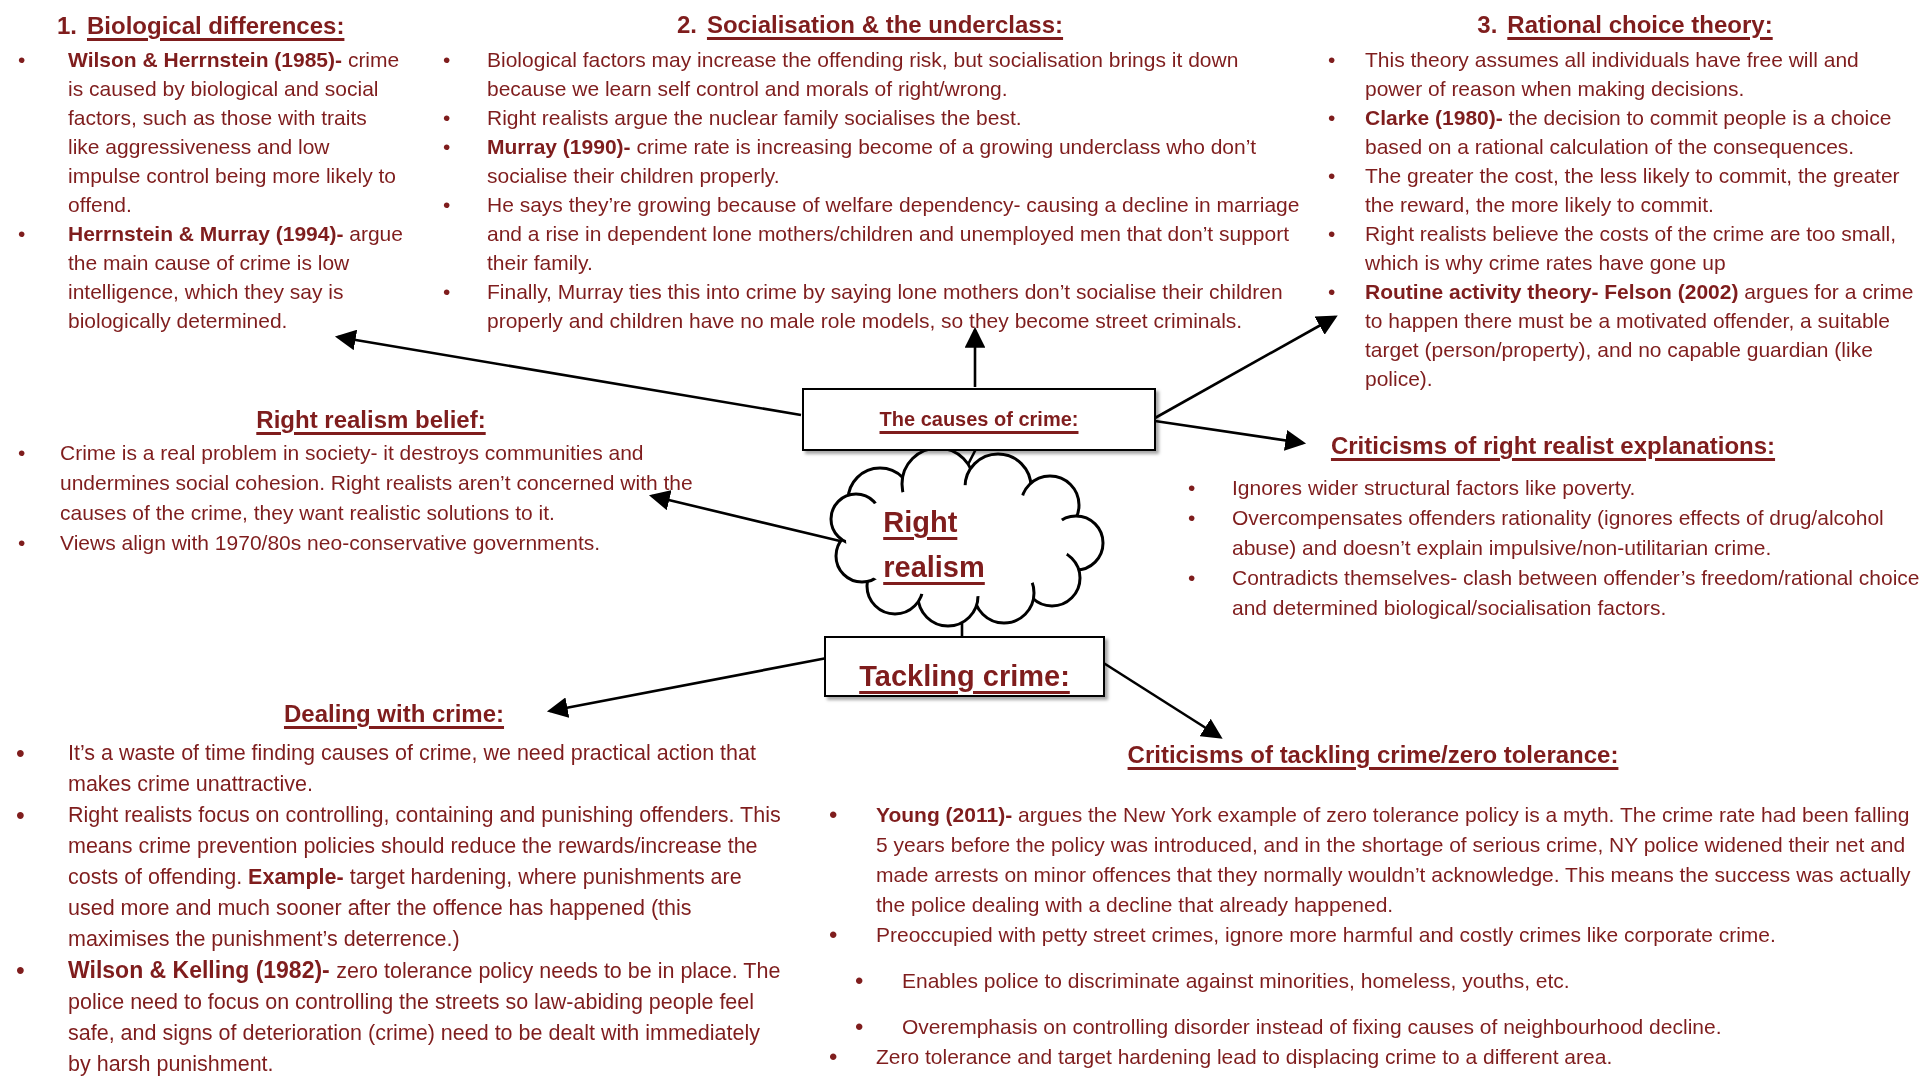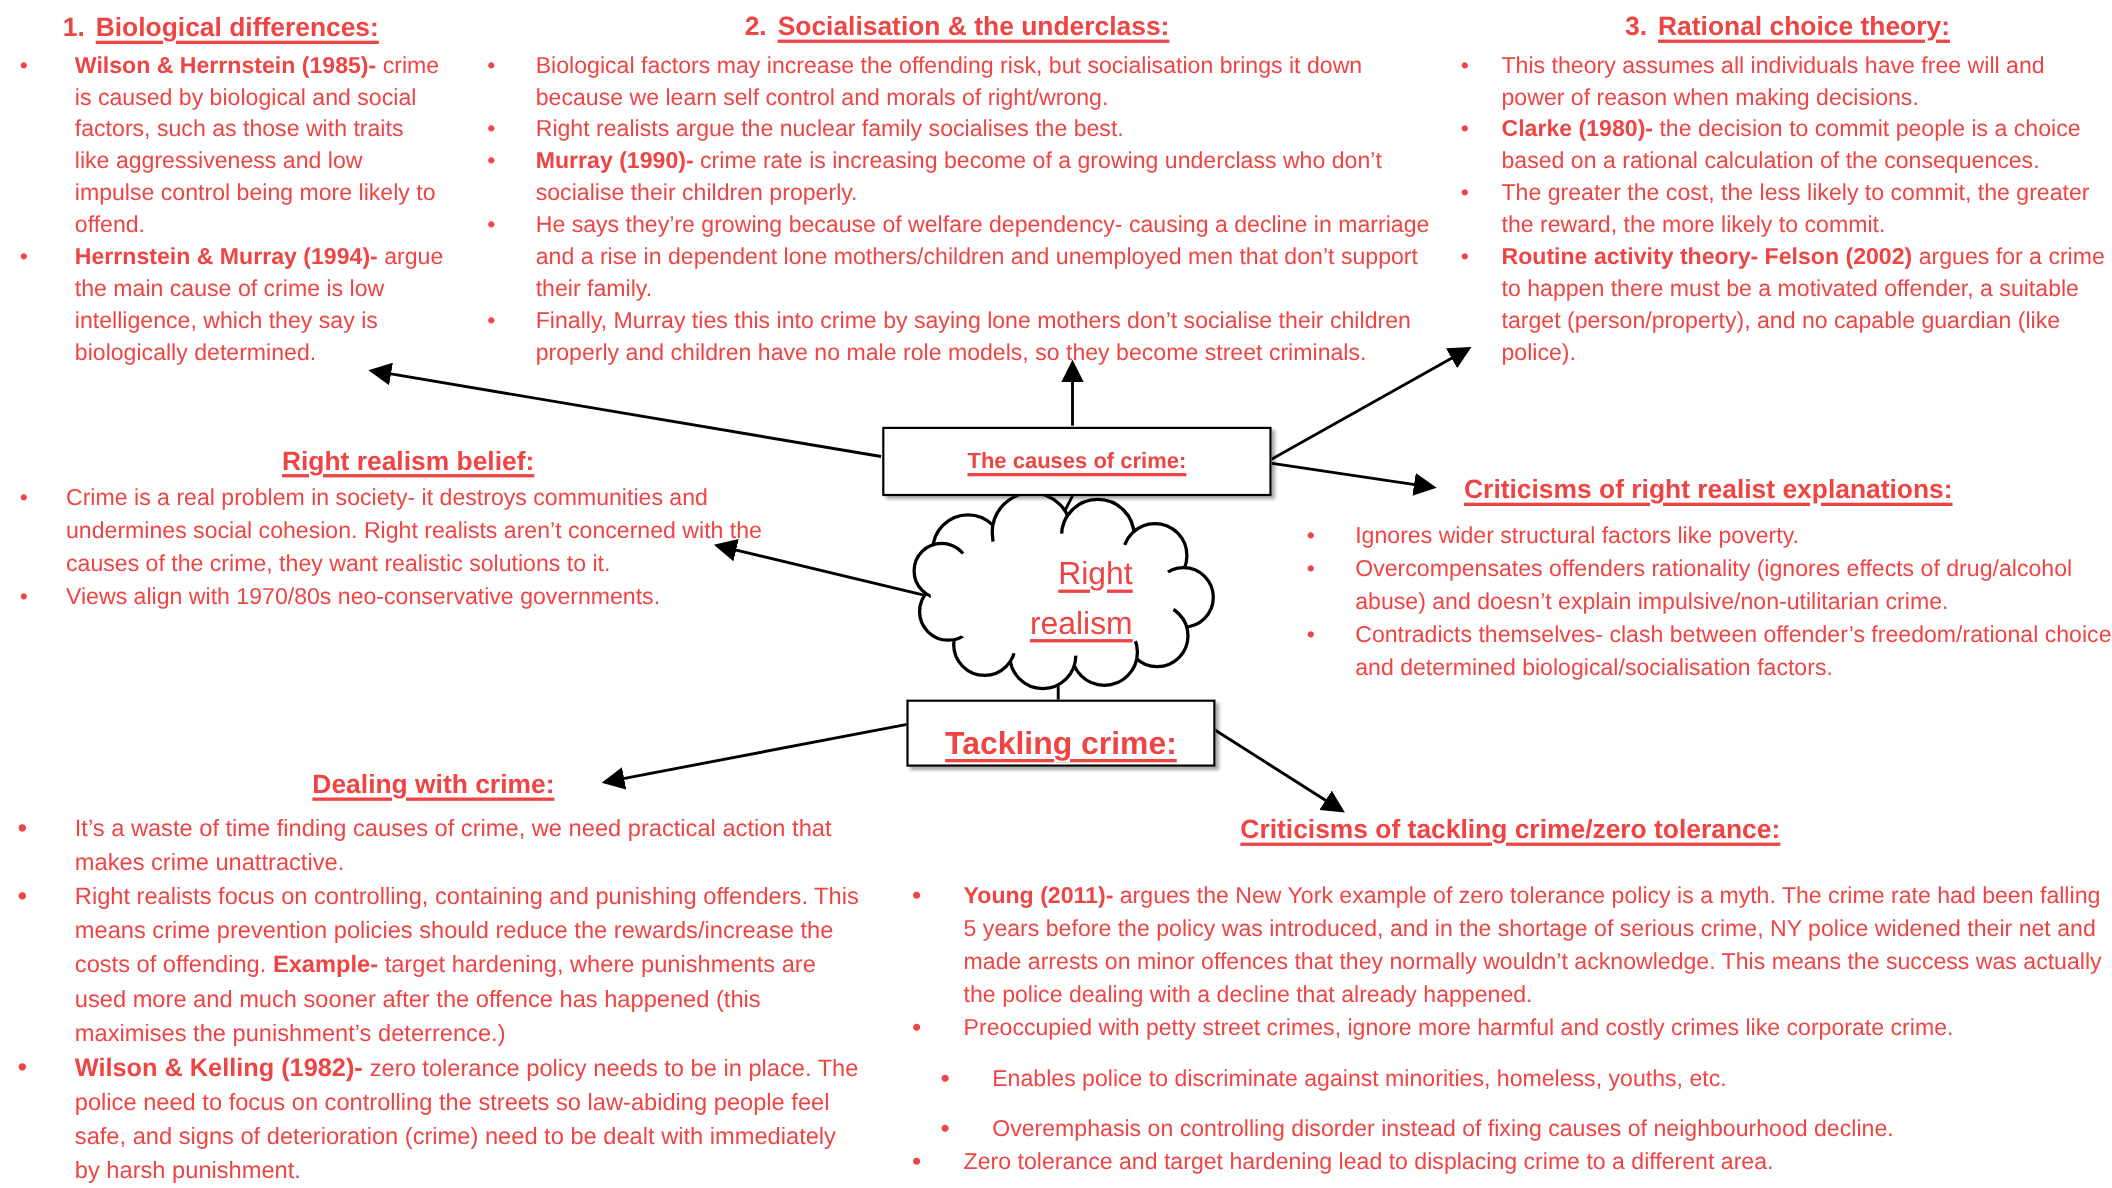--- a/index.html
+++ b/index.html
@@ -1,17 +1,17 @@
 <!DOCTYPE html>
 <html><head>
 <meta charset="utf-8">
 <style>
   html,body{margin:0;padding:0;background:#fff;}
   #canvas{position:relative;width:1920px;height:1080px;background:#ffffff;overflow:hidden;
-          font-family:"Liberation Sans",sans-serif;color:#ef4444;}
+          font-family:"Liberation Sans",sans-serif;color:#7f1d1d;}
   
   .sec-head{position:absolute;font-size:24px;font-weight:bold;white-space:nowrap;}
   .sec-head .num{margin-right:10px;}
   .sec-head .ttl{text-decoration:underline;text-decoration-thickness:2.5px;text-underline-offset:4px;}
   .center{transform:translateX(-50%);}
   
   ul.blist{position:absolute;margin:0;padding:0;list-style:none;font-size:21px;}
   ul.blist li{position:relative;margin:0;padding:0;}
   ul.blist li::before{content:"\2022";position:absolute;top:0;}
   ul.blist li b{font-weight:bold;}
@@ -35,22 +35,22 @@
   
   .node-box{position:absolute;background:#fff;border:2.5px solid #000;
             box-shadow:3px 3px 3px rgba(0,0,0,0.35);
             display:flex;align-items:center;justify-content:center;}
   .node-box .lbl{font-weight:bold;text-decoration:underline;text-decoration-thickness:3px;text-underline-offset:5px;white-space:nowrap;}
   #causes-box{left:802px;top:388px;width:350px;height:59px;}
   #causes-box .lbl{font-size:20px;}
   #tackling-box{left:824px;top:636px;width:277px;height:57px;}
   #tackling-box .lbl{font-size:29px;margin-top:19px;}
   
-  #cloud-label{position:absolute;left:983px;top:500px;transform:translateX(-50%);
-               text-align:right;font-size:29px;font-weight:normal;line-height:45px;}
+  #cloud-label{position:absolute;left:934px;top:500px;transform:translateX(-50%);
+               text-align:left;font-size:29px;font-weight:bold;line-height:45px;}
   #cloud-label span{text-decoration:underline;text-decoration-thickness:3px;text-underline-offset:5px;}
   #diagram-svg{position:absolute;left:0;top:0;}
 </style>
 </head>
 <body>
 
 <div id="canvas">
 
   <svg id="diagram-svg" width="1920" height="1080">
     <defs>
@@ -104,20 +104,21 @@
       <li><span>Finally, Murray ties this into crime by saying lone mothers don’t socialise their children properly and children have no male role models, so they become street criminals.</span></li>
     </ul>
 
   <div class="sec-head center" style="left:1625px;top:11px;">
     <span class="num">3.</span><span class="ttl">Rational choice theory:</span>
   </div>
   <ul class="blist" id="s3-list">
       <li><span>This theory assumes all individuals have free will and power of reason when making decisions.</span></li>
       <li><b>Clarke (1980)- </b><span>the decision to commit people is a choice based on a rational calculation of the consequences.</span></li>
       <li><span>The greater the cost, the less likely to commit, the greater the reward, the more likely to commit.</span></li>
+      <li><span>Right realists believe the costs of the crime are too small, which is why crime rates have gone up</span></li>
       <li><b>Routine activity theory- Felson (2002) </b><span>argues for a crime to happen there must be a motivated offender, a suitable target (person/property), and no capable guardian (like police).</span></li>
     </ul>
 
   <div class="sec-head center" style="left:371px;top:406px;">
     <span class="ttl">Right realism belief:</span>
   </div>
   <ul class="blist" id="belief-list">
       <li><span>Crime is a real problem in society- it destroys communities and undermines social cohesion. Right realists aren’t concerned with the causes of the crime, they want realistic solutions to it.</span></li>
       <li><span>Views align with 1970/80s neo-conservative governments.</span></li>
     </ul>

